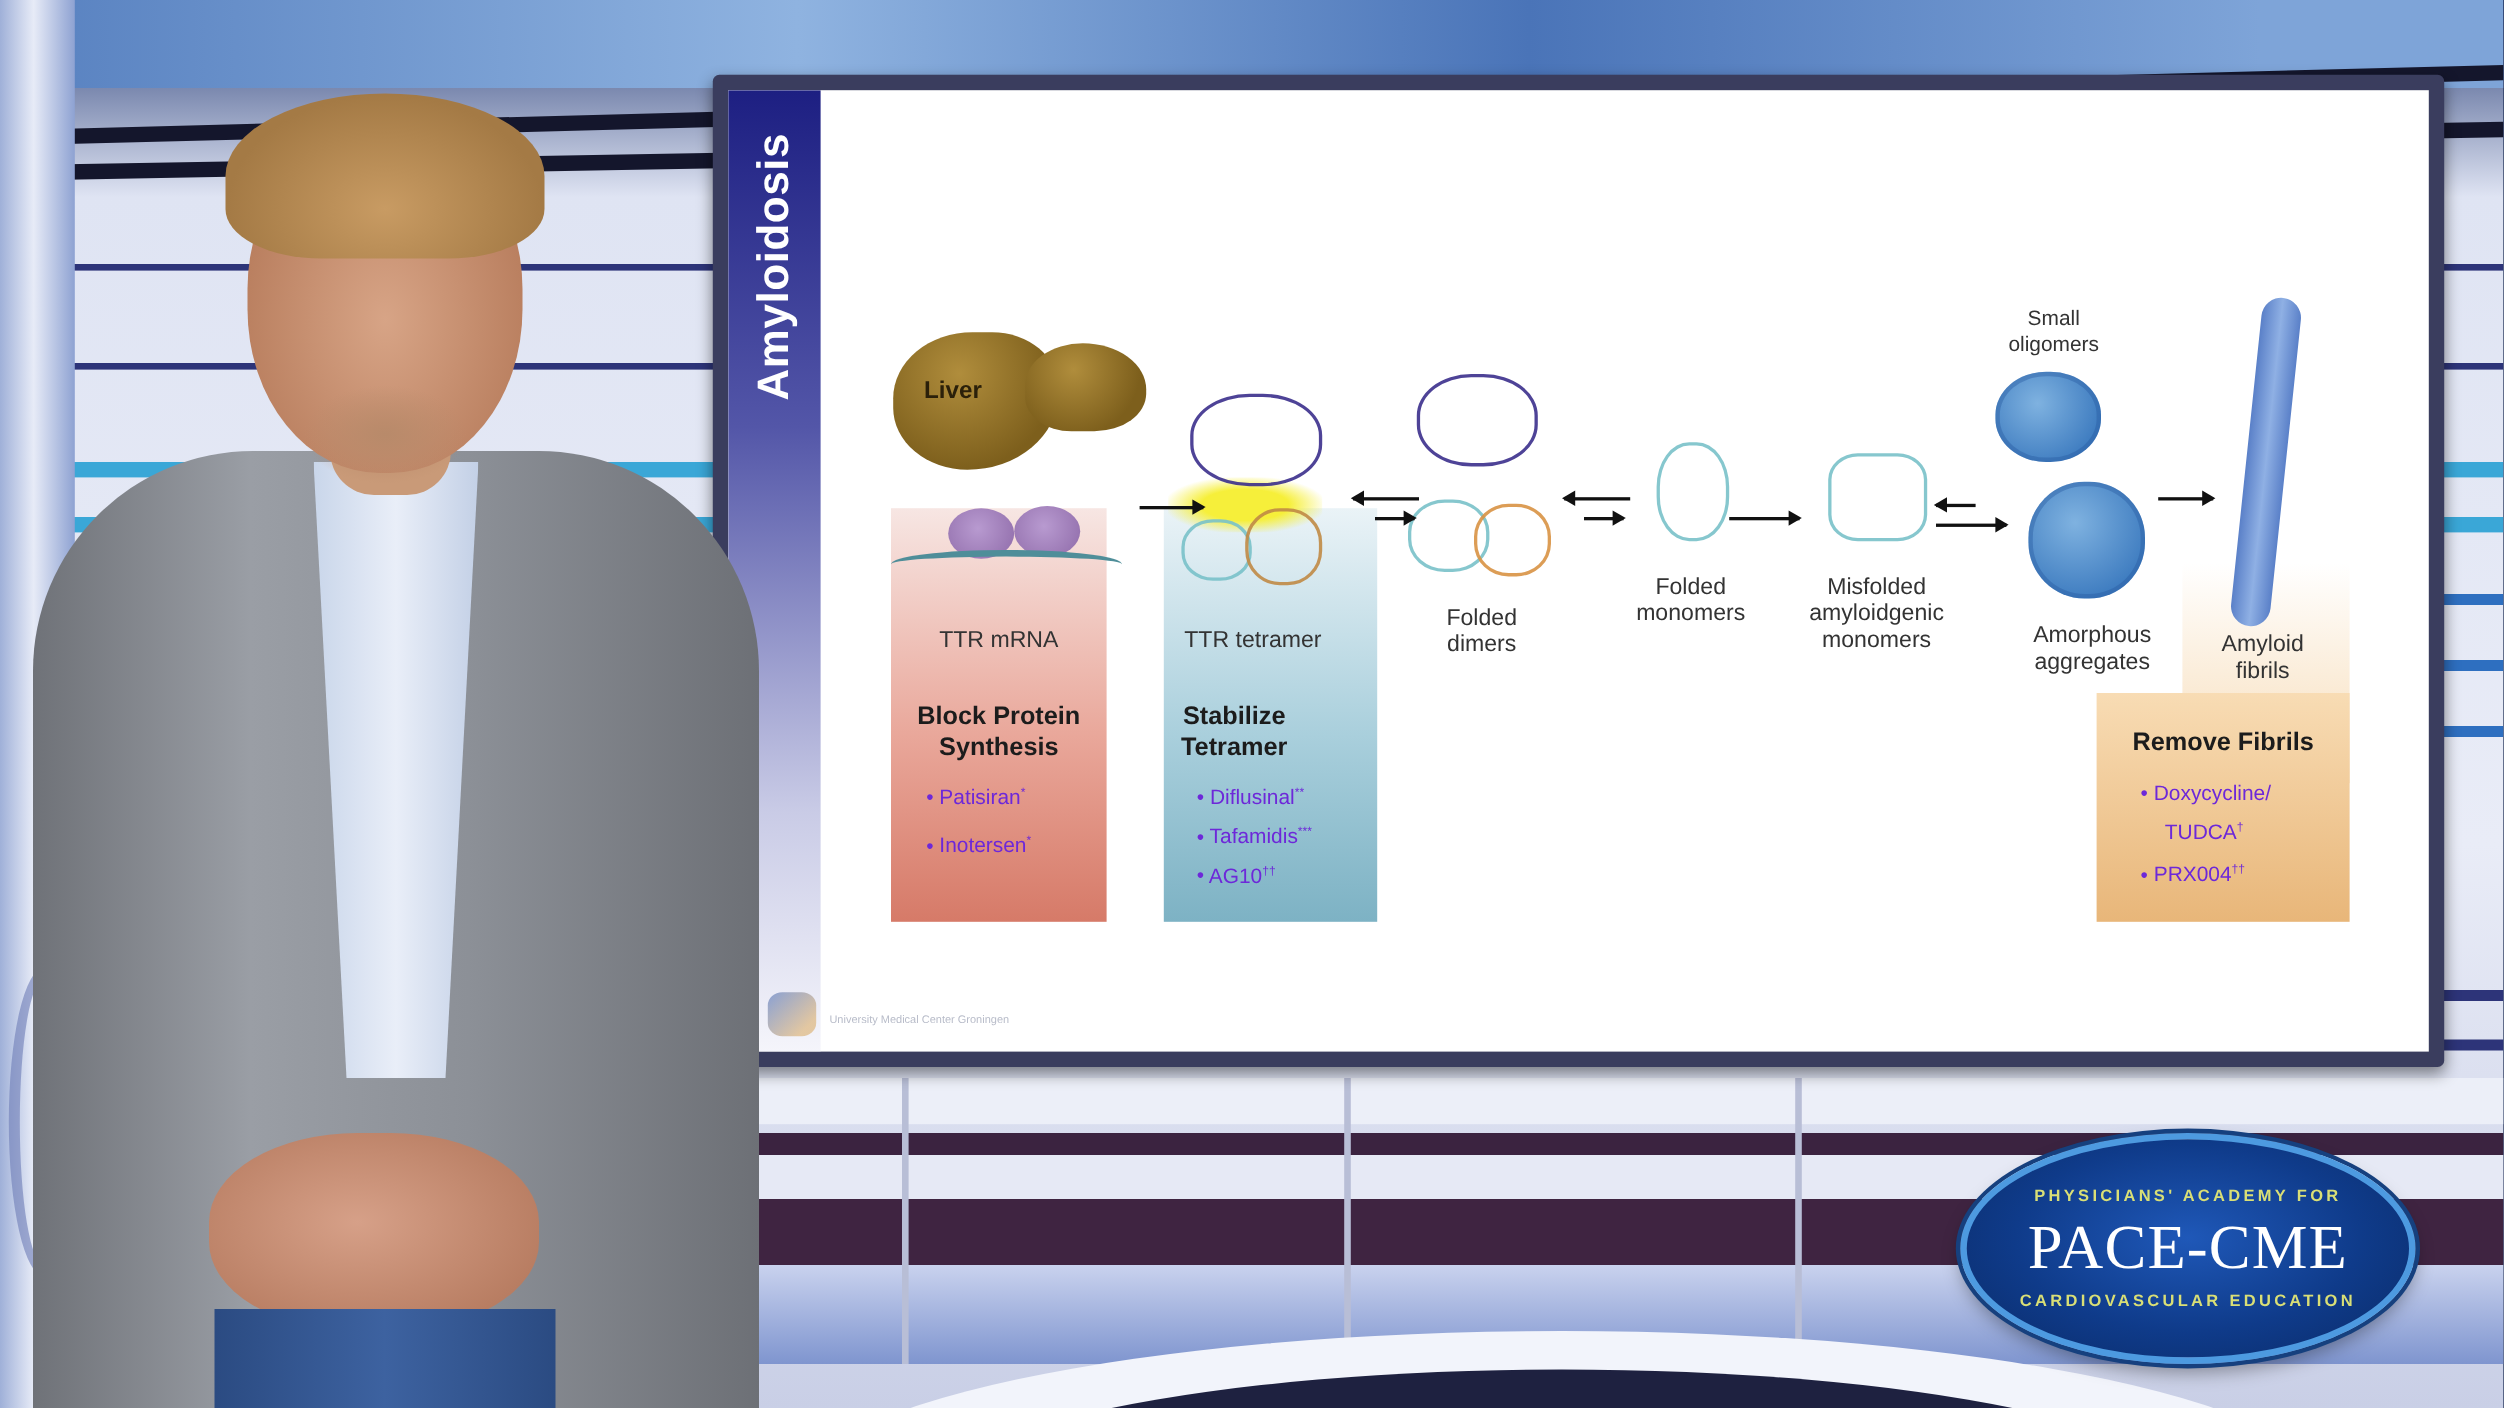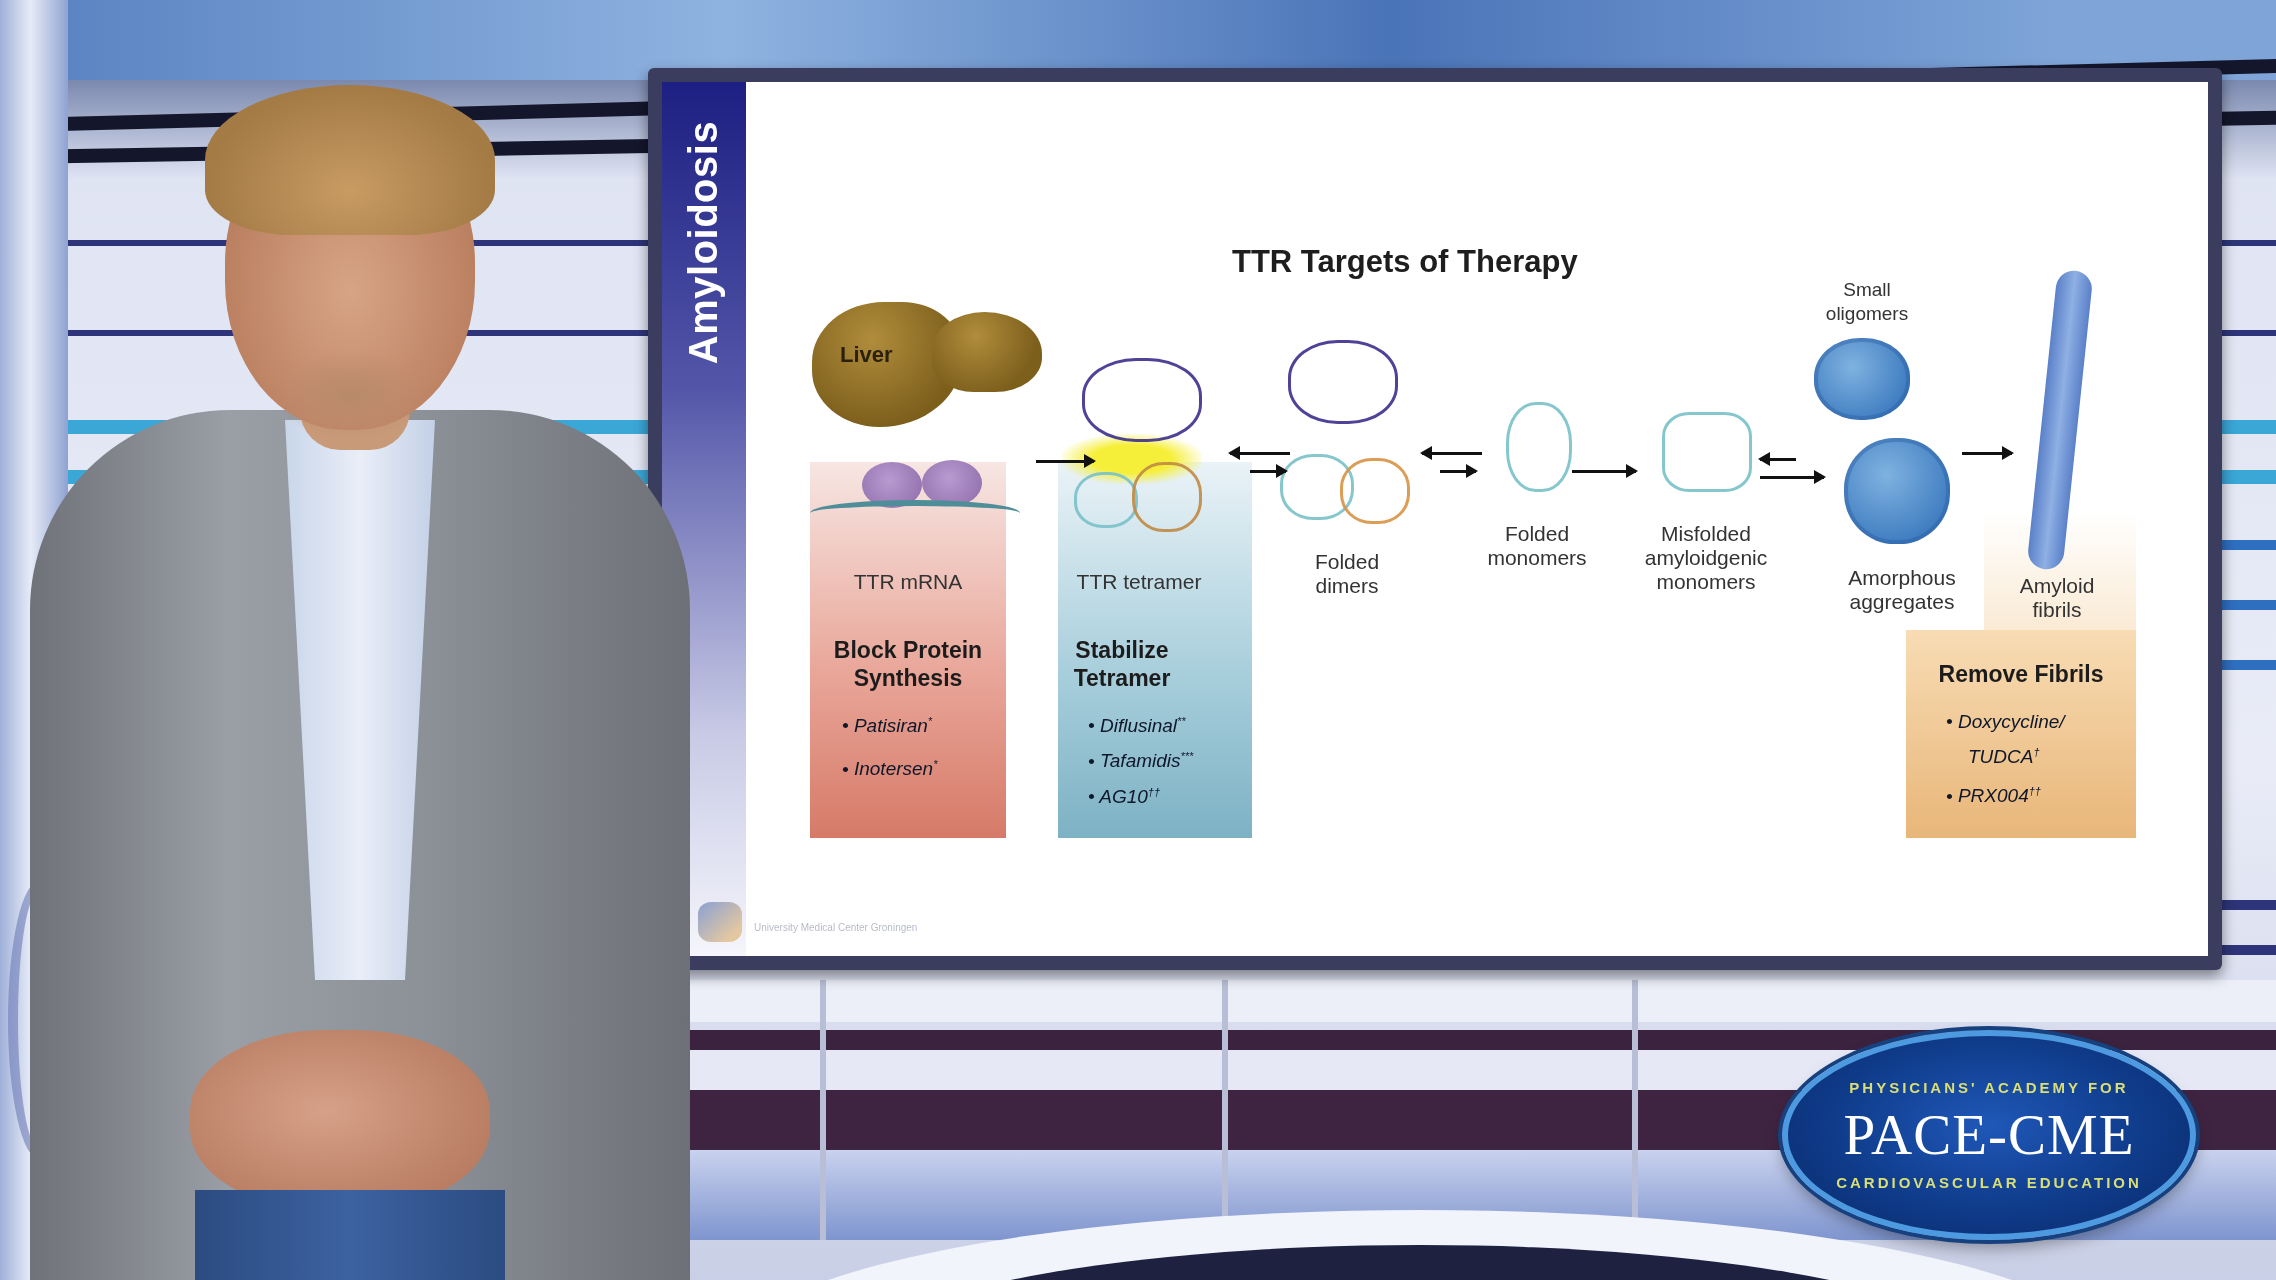--- a/index.html
+++ b/index.html
@@ -54,21 +54,21 @@
     background: linear-gradient(180deg, #f7e6e3 0%, #e9a79a 55%, #d67a68 100%); }
   .panel-blue { left: 396px; top: 380px; width: 194px; height: 376px;
     background: linear-gradient(180deg, #eaf3f7 0%, #a9cfdc 55%, #7db2c4 100%); }
   .panel-tan-top { left: 1322px; top: 430px; width: 152px; height: 200px;
     background: linear-gradient(180deg, #fff 0%, #f7dcb7 100%); }
   .panel-tan { left: 1244px; top: 548px; width: 230px; height: 208px;
     background: linear-gradient(180deg, #f8dcb4 0%, #e8b679 100%); }
 
   .lbl { position: absolute; text-align: center; color: #333; font-size: 21px; line-height: 24px; }
   .lbl-bold { position: absolute; text-align: center; color: #1c1c1c; font-size: 23px; font-weight: 700; line-height: 28px; }
-  .bullets { position: absolute; list-style: none; color: #0f172a; font-size: 19px; line-height: 31px; font-style: italic; }
+  .bullets { position: absolute; list-style: none; color: #6d28d9; font-size: 19px; line-height: 31px; }
   .bullets li::before { content: "\2022  "; }
   sup { font-size: 11px; }
 
   
   .liver { position: absolute; left: 150px; top: 220px; width: 230px; height: 130px; }
   .liver-l { position: absolute; left: 0; top: 0; width: 150px; height: 125px;
     background: radial-gradient(circle at 40% 30%, #b08d3c, #7d5f1c 70%); border-radius: 48% 40% 55% 45%; }
   .liver-r { position: absolute; left: 120px; top: 10px; width: 110px; height: 80px;
     background: radial-gradient(circle at 40% 30%, #b08d3c, #7d5f1c 70%); border-radius: 50% 55% 45% 40%; }
   .liver-text { position: absolute; left: 28px; top: 40px; font-weight: 700; font-size: 22px; color: #2b200a; }
@@ -160,21 +160,20 @@
 </div>
 
 <div class="monitor">
   <div class="slide">
     <div class="sidebar">
       <div class="sidebar-title">
           <span>Amyloidosis</span>
         </div>
     </div>
 
-    <div class="slide-title">TTR Targets of Therapy</div>
 
     <div class="panel panel-red"></div>
     <div class="panel panel-blue"></div>
     <div class="panel panel-tan-top"></div>
     <div class="panel panel-tan"></div>
 
     <div class="liver">
       <div class="liver-l"></div>
         <div class="liver-r"></div>
       <div class="liver-text">Liver</div>

